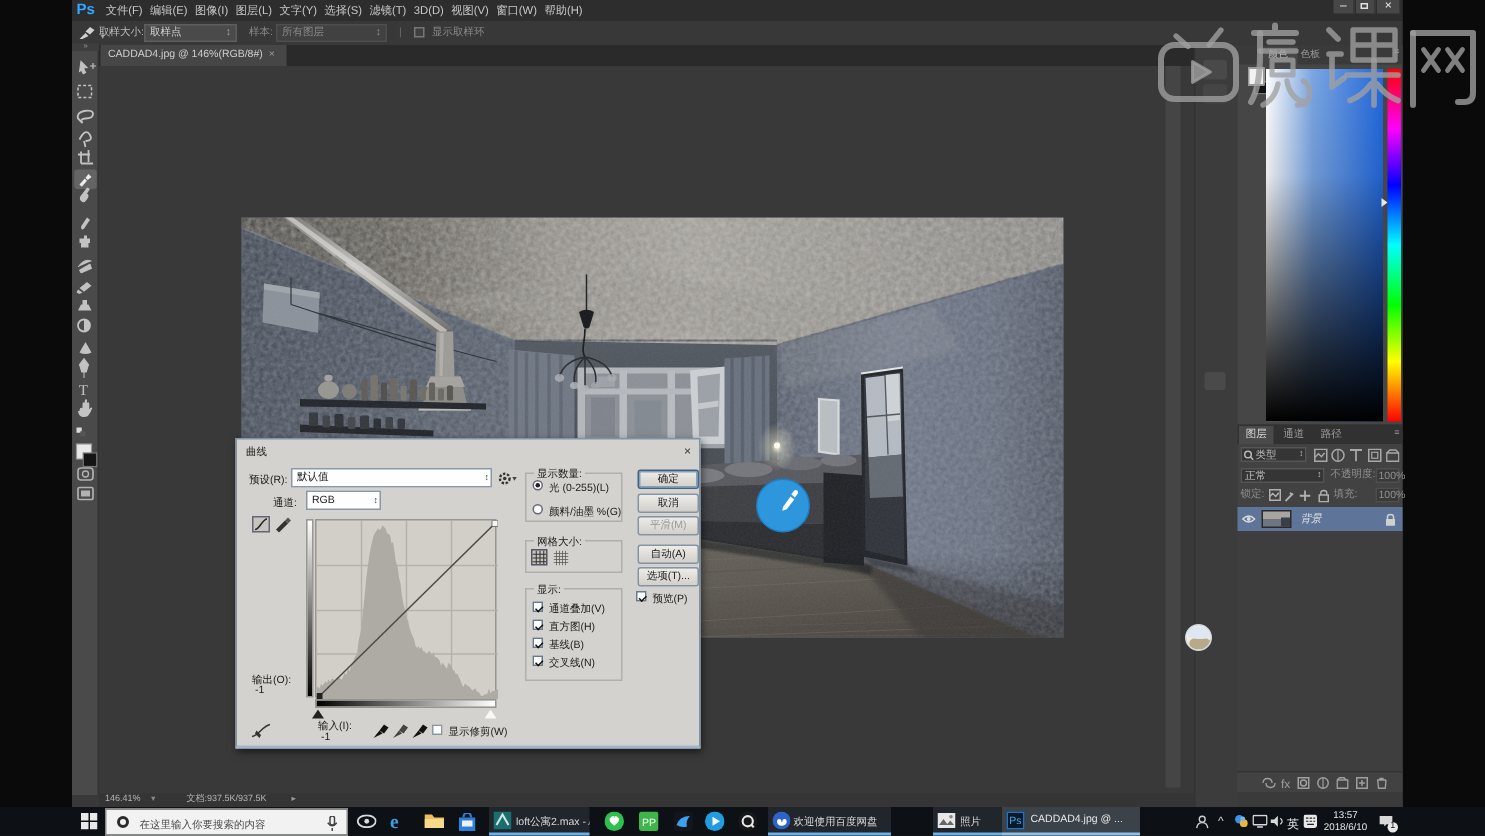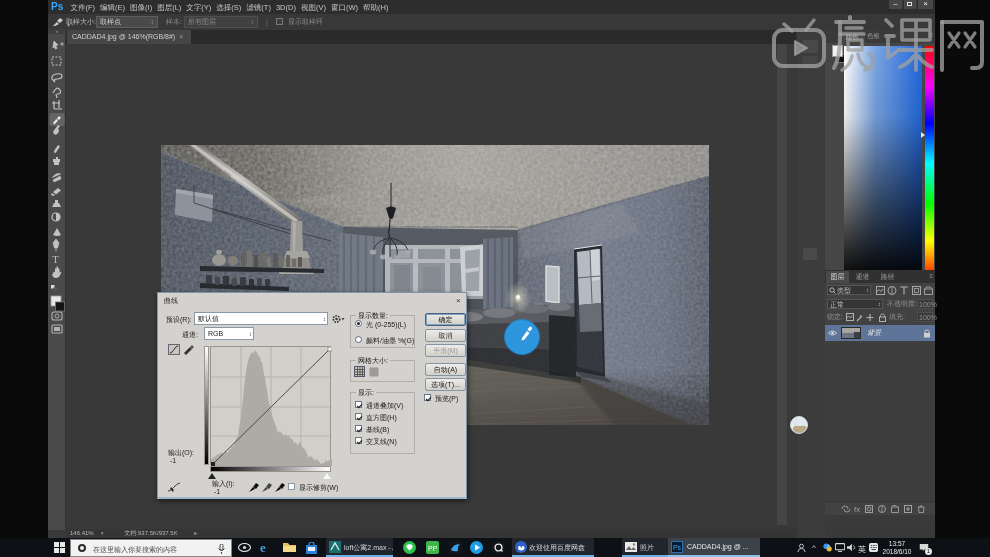--- a/index.html
+++ b/index.html
@@ -377,21 +377,21 @@
 
     <div class="abs" id="satval" style="left:19px;top:16px;width:78px;height:235px;
       background:linear-gradient(to bottom, rgba(0,0,0,0) 0%, rgba(0,0,0,0.08) 30%, rgba(0,0,0,0.5) 62%, #000 100%),
                  linear-gradient(to right, #fff 0%, #7aa5e2 40%, #2268dc 100%);"></div>
 
     <div class="abs" id="huebar" style="left:100px;top:16px;width:9px;height:235px;
       background:linear-gradient(to bottom,#f00 0%,#f0f 17%,#00f 33%,#0ff 50%,#0f0 67%,#ff0 83%,#f00 100%);"></div>
     <div class="abs" style="left:96px;top:102px;width:0;height:0;border-top:3px solid transparent;border-bottom:3px solid transparent;border-left:4px solid #e8e8e8;"></div>
   </div>
 
-  <div class="abs" id="layers" style="left:777px;top:270px;width:110px;height:255px;background:#424242;font-size:7px;color:#c5c5c5;">
+  <div class="abs" id="layers" style="left:777px;top:283px;width:110px;height:255px;background:#424242;font-size:7px;color:#c5c5c5;">
 
     <div class="abs" style="left:0;top:0;width:110px;height:13px;background:#313131;">
       <div class="abs" style="left:1px;top:1px;width:23px;height:12px;background:#4a4a4a;line-height:12px;text-align:center;color:#d8d8d8;">图层</div>
       <div class="abs" style="left:26px;top:1px;width:23px;height:12px;line-height:12px;text-align:center;color:#9d9d9d;">通道</div>
       <div class="abs" style="left:51px;top:1px;width:23px;height:12px;line-height:12px;text-align:center;color:#9d9d9d;">路径</div>
       <div class="abs" style="right:2px;top:3px;color:#9a9a9a;font-size:6px;">≡</div>
     </div>
 
     <div class="abs" style="left:0;top:13px;width:110px;height:14px;">
       <div class="abs" style="left:2px;top:2px;width:44px;height:10px;background:#353535;border:1px solid #555;line-height:9px;padding-left:9px;color:#b8b8b8;">类型<span style="float:right;margin-right:1px;font-size:6px;">↕</span></div>

